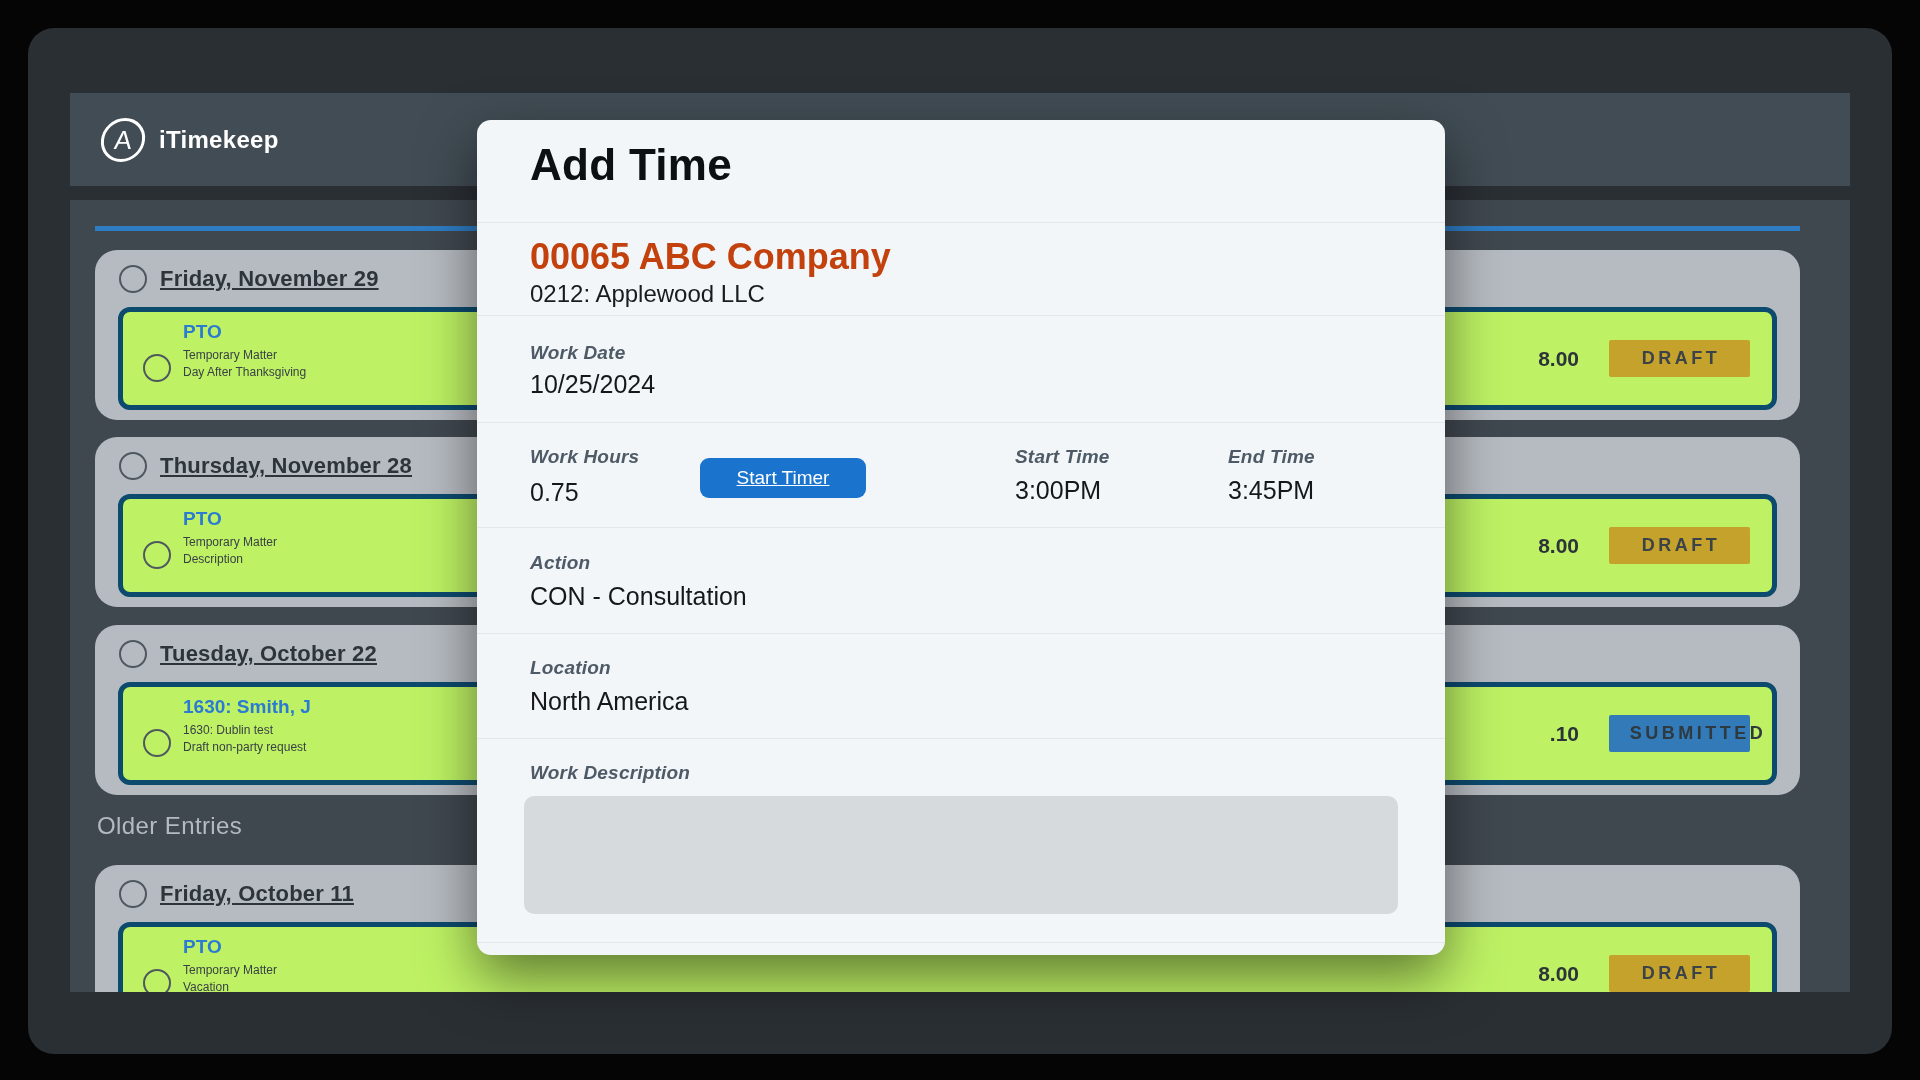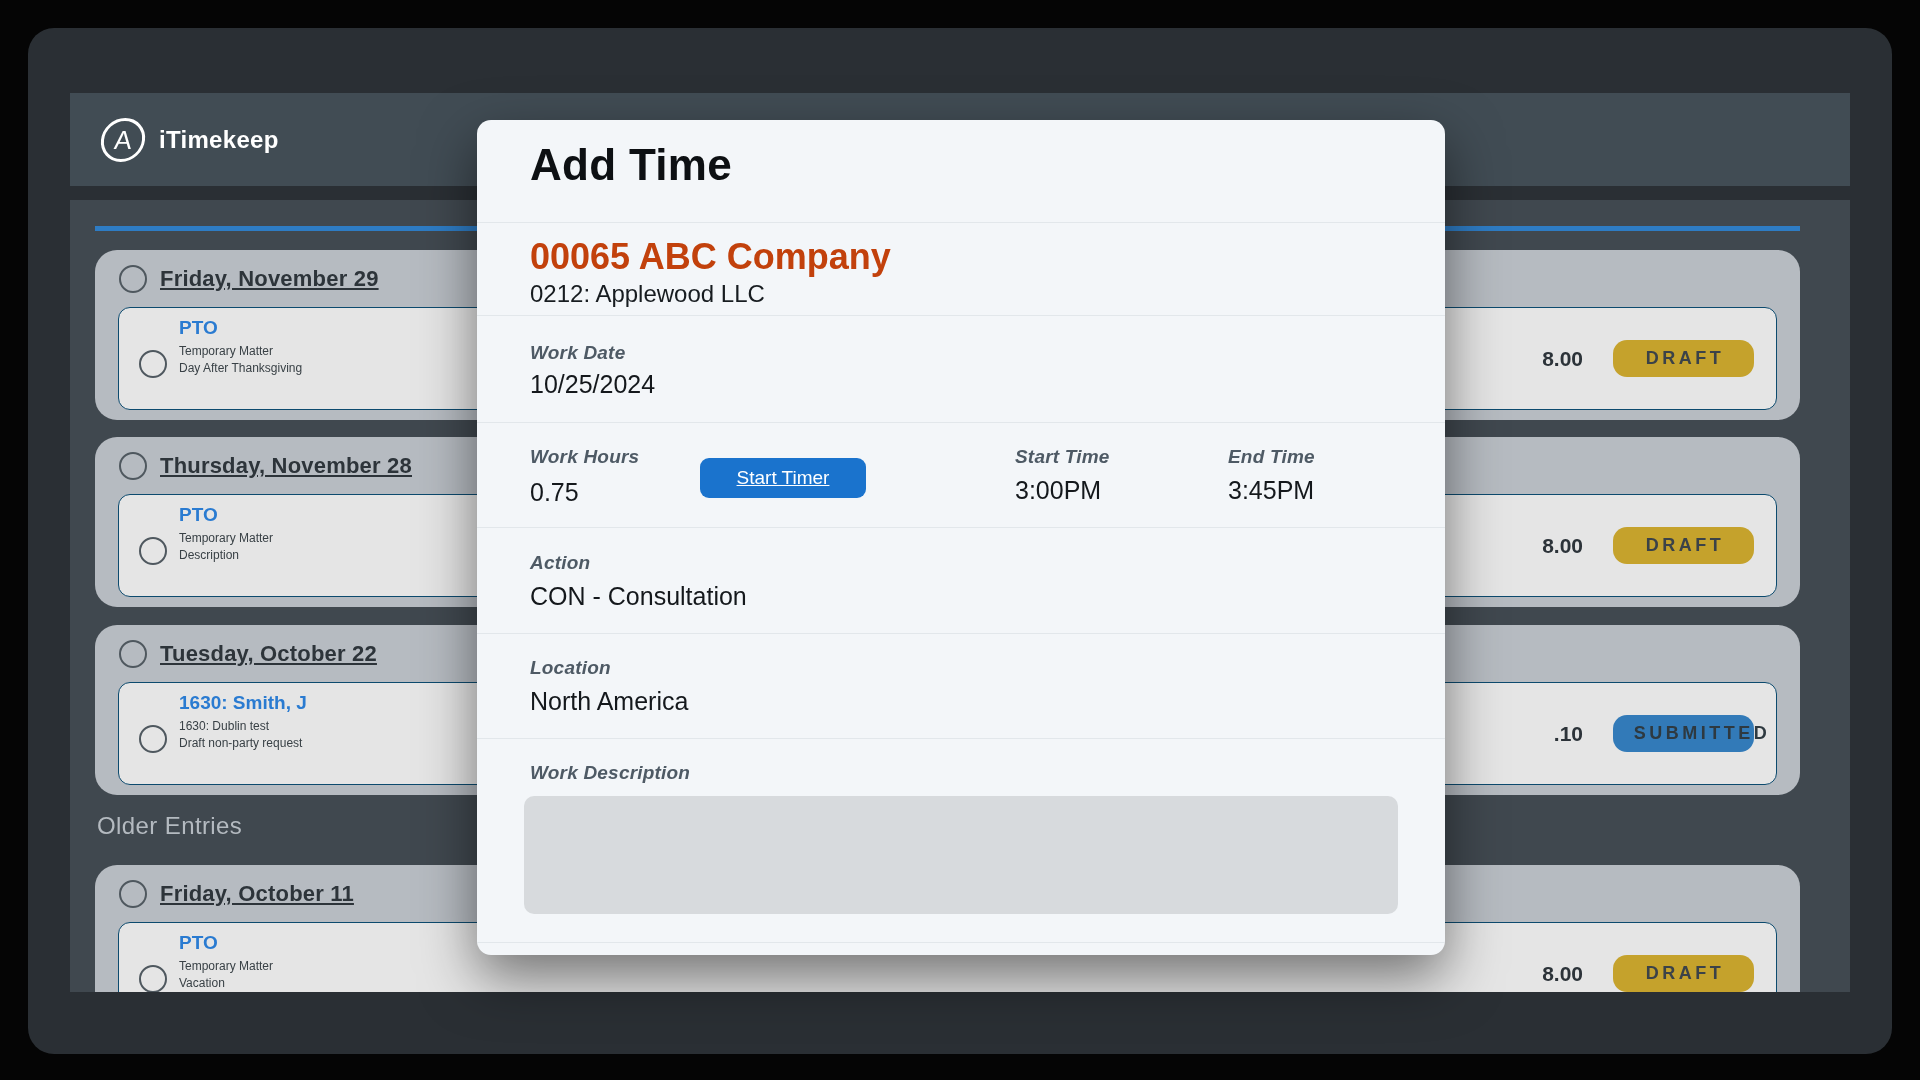--- a/index.html
+++ b/index.html
@@ -22,30 +22,30 @@
   .blue-line { position:absolute; left:25px; top:26px; width:1705px; height:5px; background:#2e7cc4; }
 
   .card { position:absolute; left:25px; width:1705px; height:170px;
           background:#b6bbc1; border-radius:22px; }
   .card-head { display:flex; align-items:center; gap:13px; padding:15px 0 0 24px; }
   .radio { width:28px; height:28px; border:2px solid #4f585f; border-radius:50%;
            background:transparent; flex:0 0 auto; display:inline-block; }
   .card-title { font-size:22px; font-weight:800; color:#2d343a; letter-spacing:.2px;text-decoration:underline; }
 
   .sub-card { position:absolute; left:23px; top:57px; width:1659px; height:103px;
-              background:#e5e5e5; border:1px solid #0c4a6e; border-radius:12px; }
+              background:#bef264; border:5px solid #0c4a6e; border-radius:12px; }
   .sub-radio { position:absolute; left:20px; top:42px; }
   .entry-text { position:absolute; left:60px; top:9px; }
   .entry-code { font-size:19px; font-weight:700; color:#2a7bd1; margin-bottom:4px; }
   .entry-line { font-size:12px; color:#394146; line-height:1.42; }
   .entry-right { position:absolute; right:22px; top:0; height:100%;
                  display:flex; align-items:center; gap:30px; }
   .hours { font-size:21px; font-weight:700; color:#2c3339; }
   .badge { width:141px; height:37px; display:flex; align-items:center; justify-content:center;
-           font-size:18px; font-weight:700; letter-spacing:3.5px; border-radius:14px;
+           font-size:18px; font-weight:700; letter-spacing:3.5px; border-radius:2px;
            padding-left:3px; }
   .badge.draft { background:#c5a22c; color:#3b4248; }
   .badge.submitted { background:#327ab8; color:#2e3940;padding-left:37px; }
 
   .older-label { position:absolute; left:27px; font-size:24px; color:#b4bac0; letter-spacing:.4px; }
 
   
   .modal { position:absolute; left:449px; top:92px; width:968px; height:835px;
            background:#f3f6f9; border-radius:14px; overflow:hidden;
            box-shadow:0 22px 55px rgba(0,0,0,.5); }

